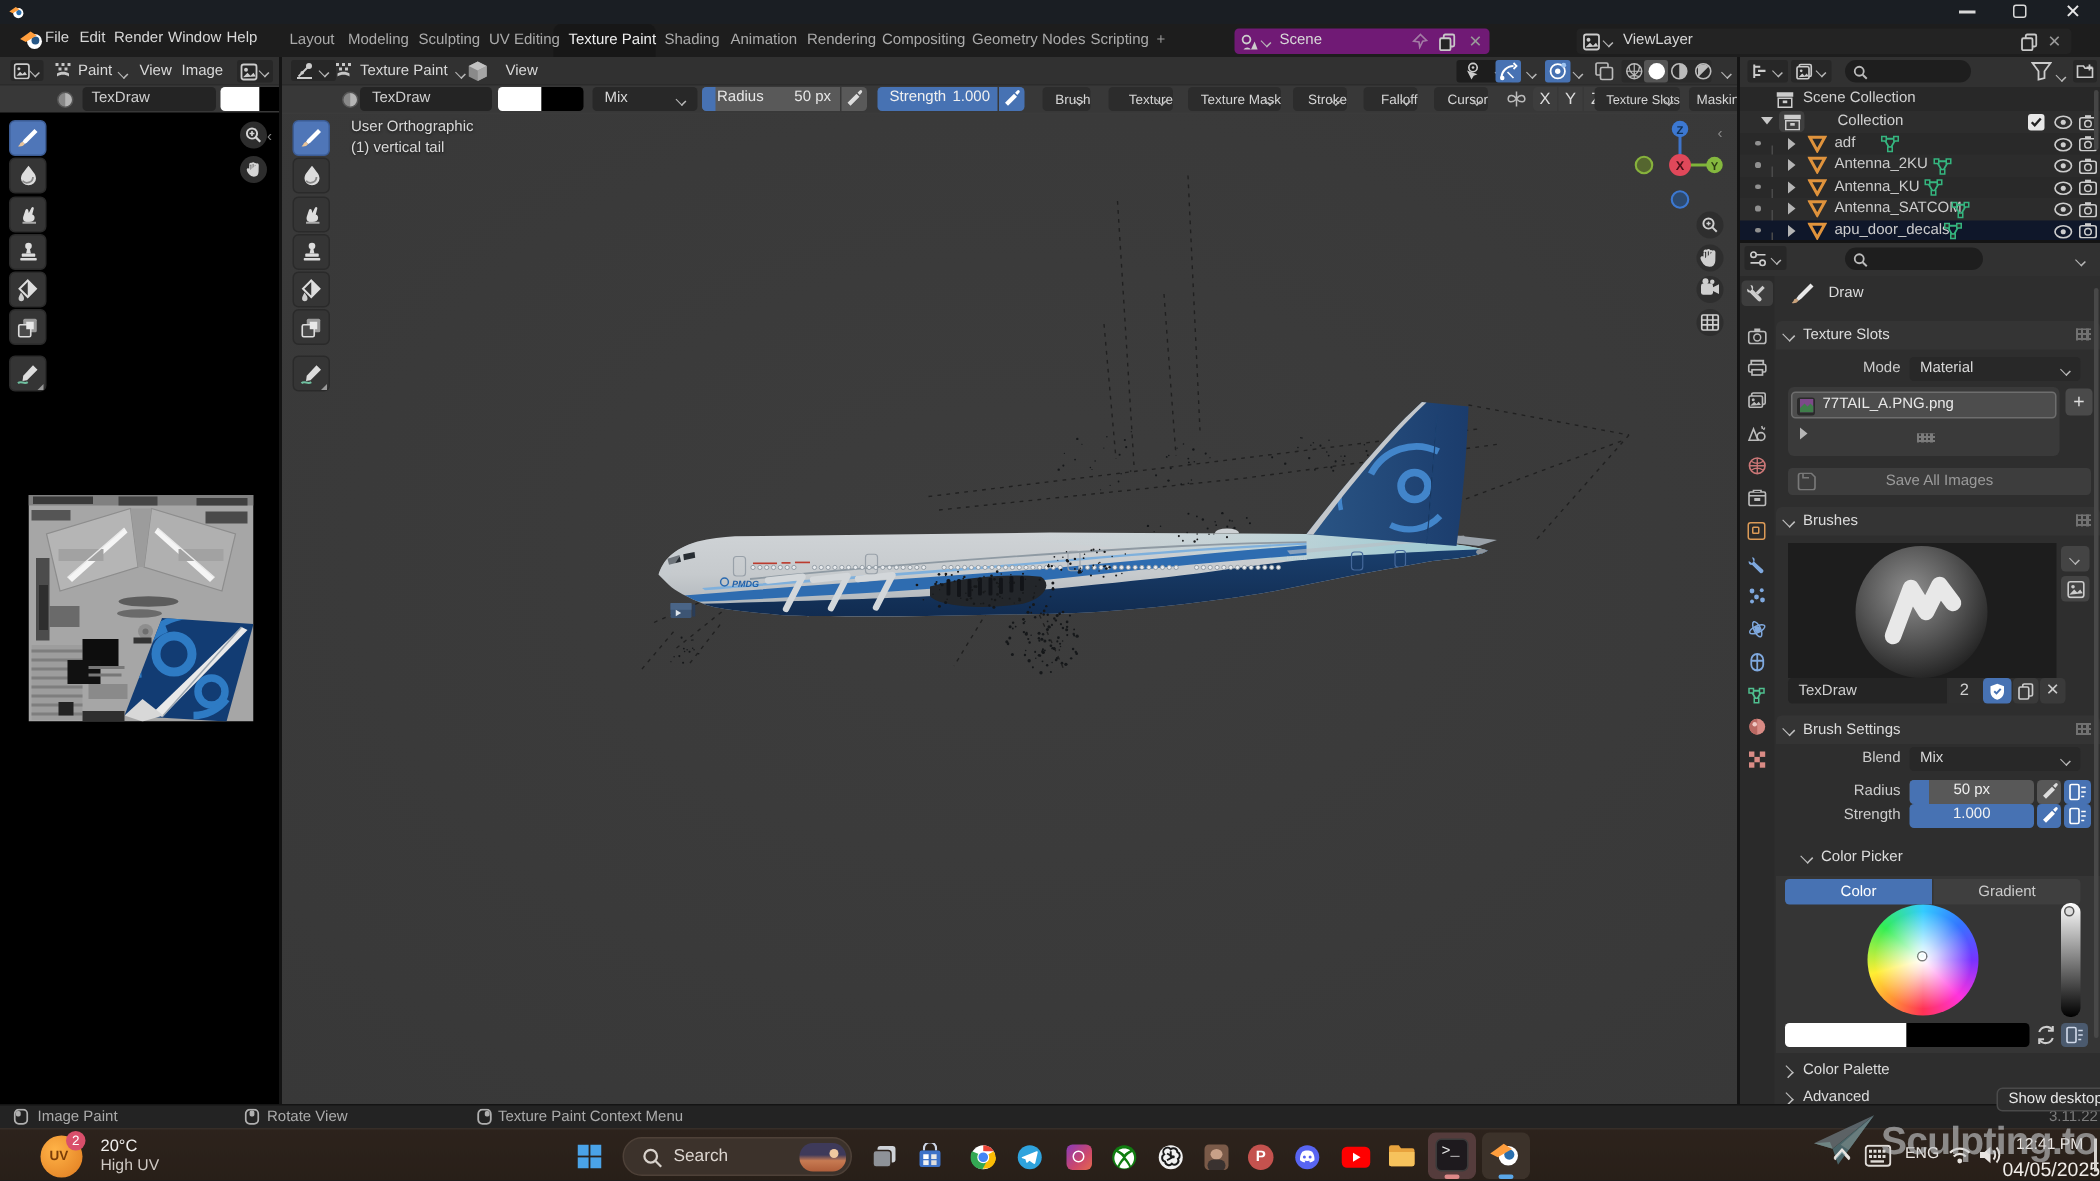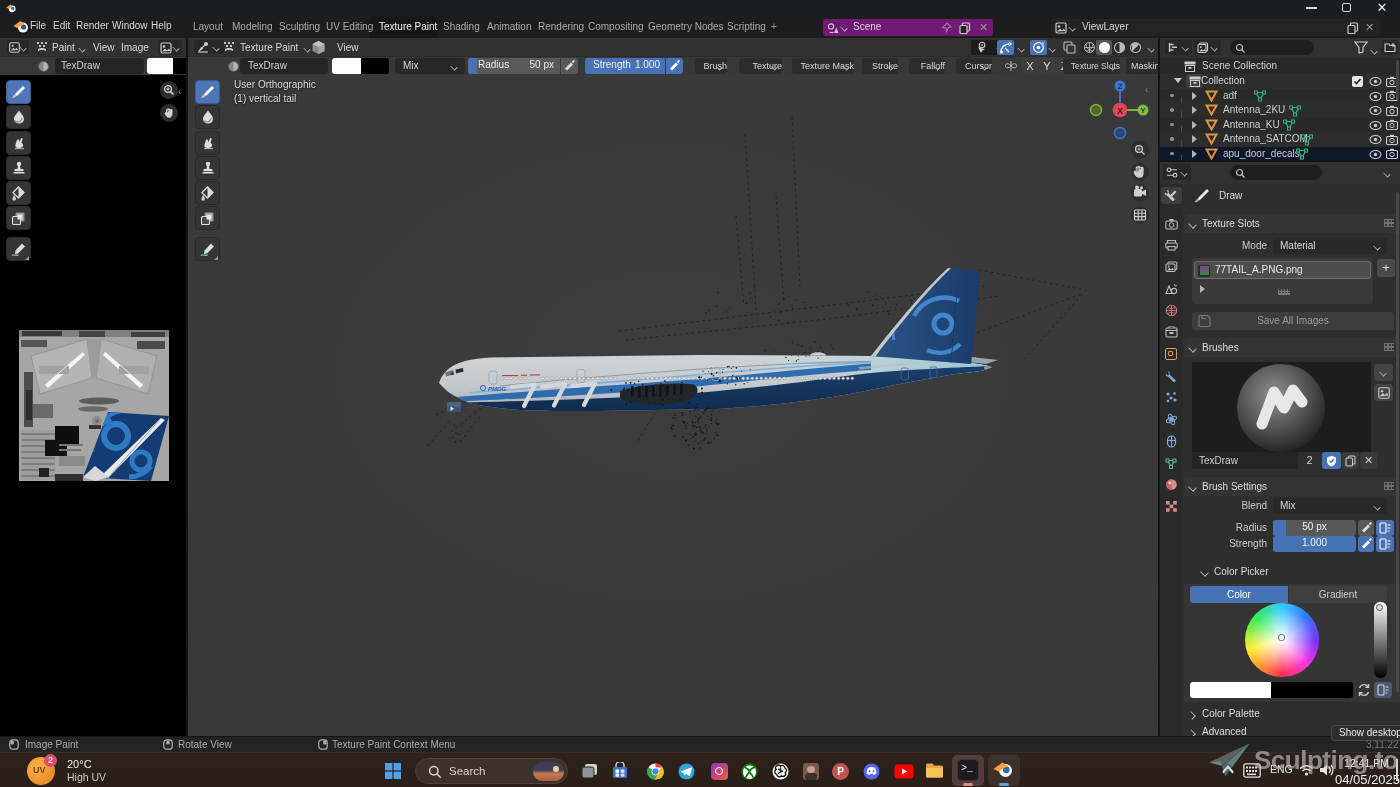--- a/index.html
+++ b/index.html
@@ -1012,21 +1012,21 @@
   <span class="abs" style="left:42px;top:1px;font-size:10px;color:#d0d0d0">Scene Collection</span>
  </div>
  <div class="abs" style="left:0;top:36px;width:240px;height:14.5px;background:#2d2d2d">
   <span class="abs" style="left:14px;top:4px;width:0;height:0;border-top:5px solid #c8c8c8;border-left:4px solid transparent;border-right:4px solid transparent"></span>
   <div class="abs" style="left:26px;top:0px;width:17px;height:14px;background:#3f3f3f;border-radius:3px"></div>
   <svg class="abs" style="left:29px;top:1.5px" width="12" height="11" viewBox="0 0 12 11">
         <rect x="0.5" y="0.5" width="11" height="3" fill="#ccc"></rect>
         <rect x="1.5" y="4.5" width="9" height="6" fill="none" stroke="#ccc" stroke-width="1"></rect>
         <rect x="4.5" y="6" width="3" height="1.8" fill="#ccc"></rect>
       </svg>
-  <span class="abs" style="left:41px;top:1px;font-size:10px;color:#d0d0d0">Collection</span>
+  <span class="abs" style="left:65px;top:1px;font-size:10px;color:#d0d0d0">Collection</span>
   <div class="abs" style="left:192px;top:1.5px;width:11px;height:11px;background:#e8e8e8;border-radius:2px">
         <svg style="position:absolute;left:1px;top:1px" width="9" height="9" viewBox="0 0 9 9">
           <path d="M1.5,4.5 L3.5,6.5 L7.5,2" stroke="#222" stroke-width="1.6" fill="none"></path>
         </svg>
       </div>
   <svg class="abs" style="left:209px;top:2px" width="13" height="11" viewBox="0 0 13 11">
         <ellipse cx="6.5" cy="5.5" rx="5.5" ry="4" fill="none" stroke="#ccc" stroke-width="1.1"></ellipse>
         <circle cx="6.5" cy="5.5" r="1.7" fill="#ccc"></circle>
       </svg>
   <svg class="abs" style="left:226px;top:1.5px" width="12" height="11" viewBox="0 0 12 11">

